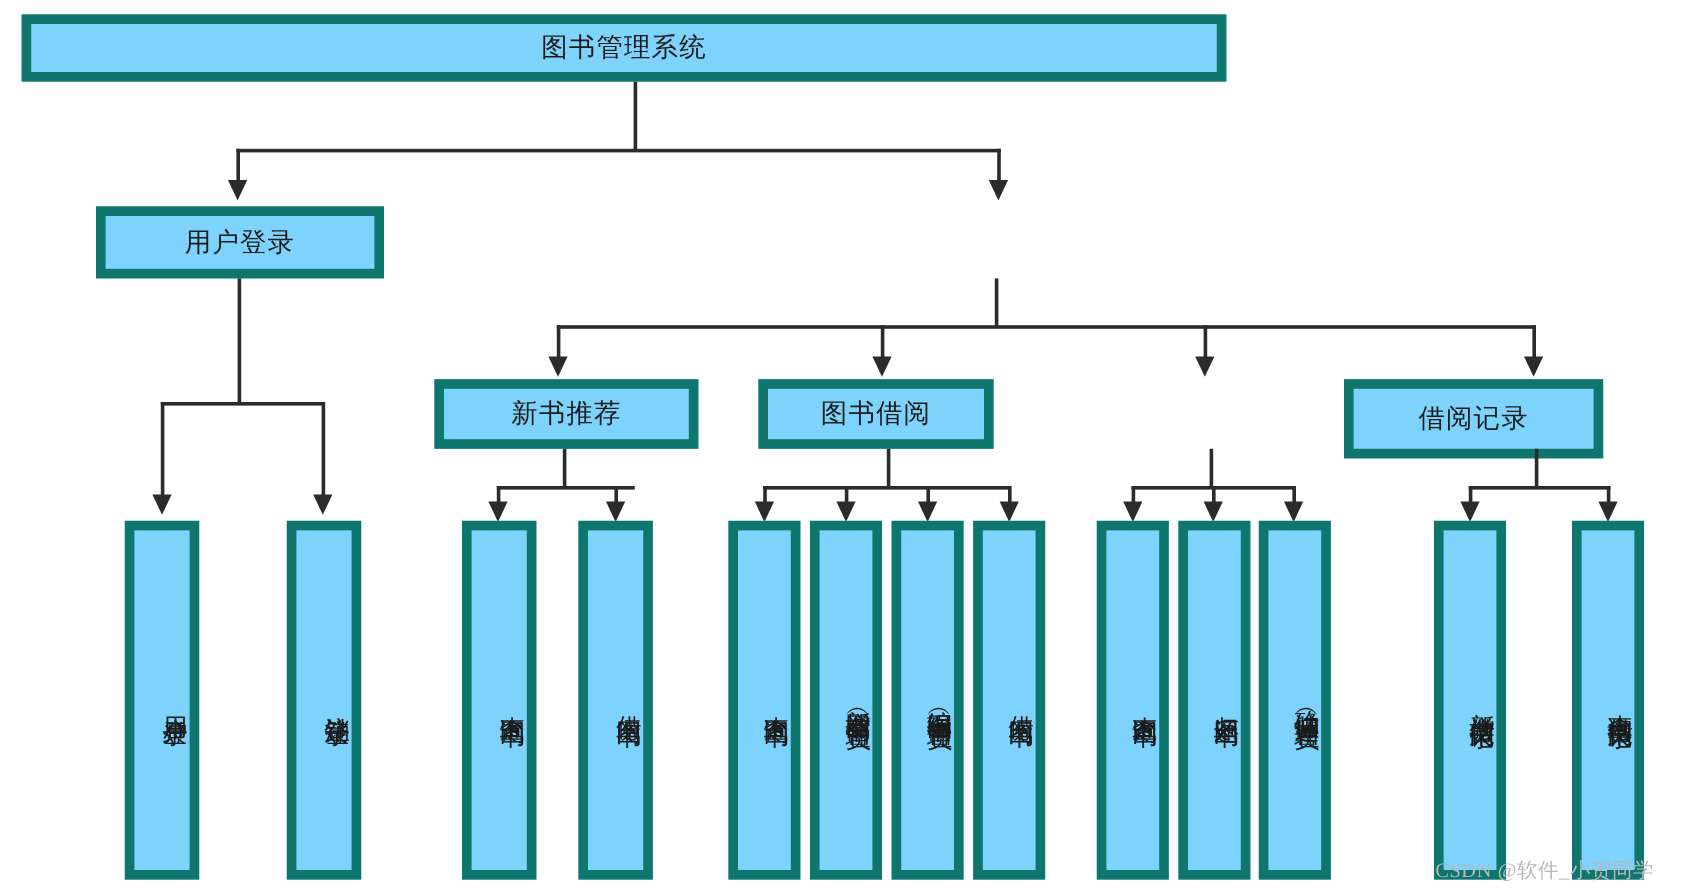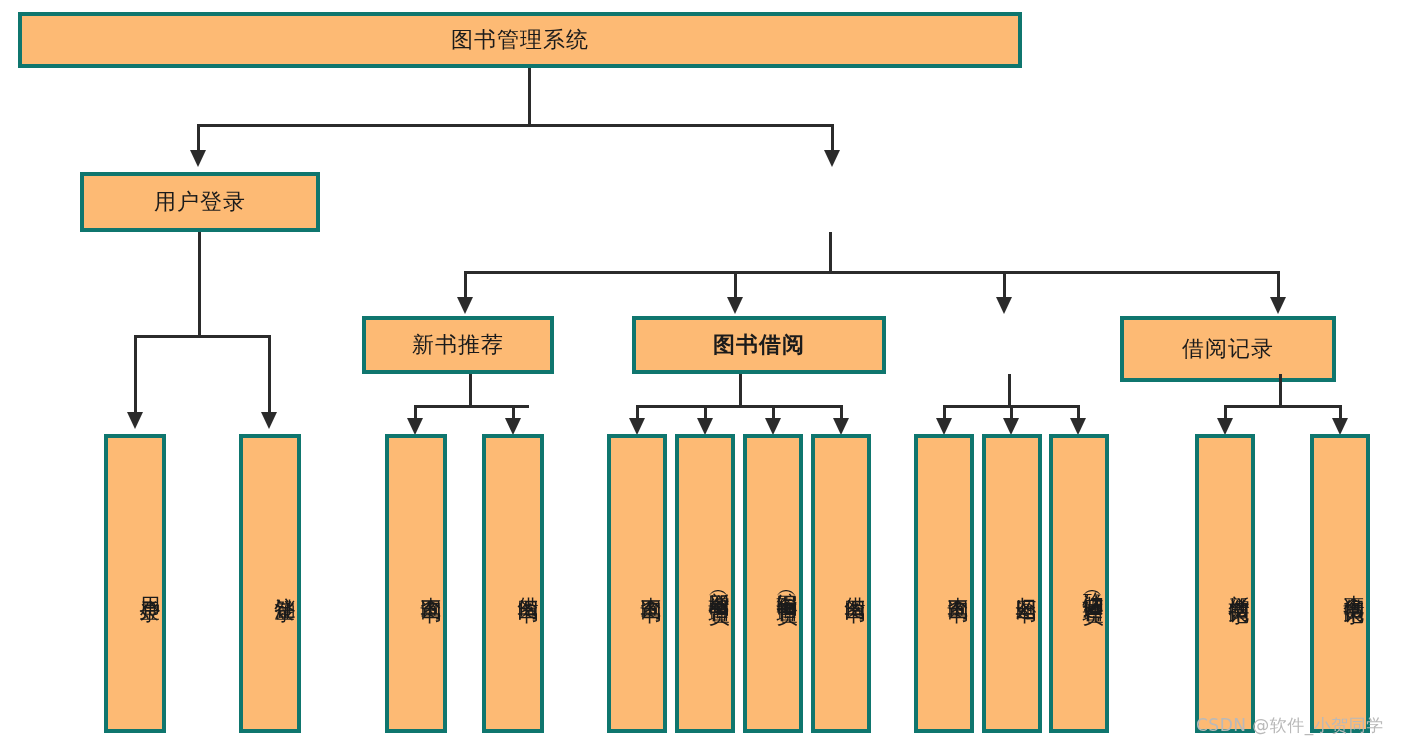--- a/index.html
+++ b/index.html
@@ -13,22 +13,22 @@
   #canvas {
     position: relative;
     width: 1405px;
     height: 747px;
     background: #ffffff;
     overflow: hidden;
   }
   .node {
     position: absolute;
     box-sizing: border-box;
-    border: 4px solid #0f766e;
-    background: #fdba74;
+    border: 8px solid #0f766e;
+    background: #7dd3fc;
     display: flex;
     align-items: center;
     justify-content: center;
     color: #1b1b1b;
   }
   .node.horiz {
     font-size: 22px;
     letter-spacing: 1px;
   }
   .node.vert {
@@ -98,24 +98,24 @@
   <div class="edge h" style="left:464px; top:271px; width:816px; height:3px;"></div>
   <div class="edge v" style="left:464px; top:271px; width:3px; height:28px;"></div>
   <div class="arrow" style="left:457px; top:297px;"></div>
   <div class="edge v" style="left:734px; top:271px; width:3px; height:28px;"></div>
   <div class="arrow" style="left:727px; top:297px;"></div>
   <div class="edge v" style="left:1003px; top:271px; width:3px; height:28px;"></div>
   <div class="arrow" style="left:996px; top:297px;"></div>
   <div class="edge v" style="left:1277px; top:271px; width:3px; height:28px;"></div>
   <div class="arrow" style="left:1270px; top:297px;"></div>
 
-  <div class="node horiz" style="left:362px; top:316px; width:192px; height:58px;">
+  <div class="node horiz" style="left:362px; top:316px; width:220px; height:58px;">
     <span>新书推荐</span>
   </div>
-  <div class="node horiz" style="left:632px; top:316px; width:254px; height:58px;font-weight:bold;">
+  <div class="node horiz" style="left:632px; top:316px; width:196px; height:58px;">
     <span>图书借阅</span>
   </div>
   <div class="node horiz" style="left:1120px; top:316px; width:216px; height:66px;">
     <span>借阅记录</span>
   </div>
 
   <div class="edge v" style="left:469px; top:374px; width:3px; height:33px;"></div>
   <div class="edge h" style="left:414px; top:405px; width:115px; height:3px;"></div>
   <div class="edge v" style="left:414px; top:405px; width:3px; height:17px;"></div>
   <div class="arrow" style="left:407px; top:418px;"></div>
@@ -186,15 +186,15 @@
     <span>确认归还（管理员）</span>
   </div>
 
   <div class="node vert" style="left:1195px; top:434px; width:60px; height:299px;">
     <span>新增借阅记录</span>
   </div>
   <div class="node vert" style="left:1310px; top:434px; width:60px; height:299px;">
     <span>查询借阅记录</span>
   </div>
 
-  <div class="watermark" style="left:1196px; top:714px;">CSDN @软件_小贺同学</div>
+  <div class="watermark" style="left:1196px; top:714px;font-family:Liberation Serif, serif;">CSDN @软件_小贺同学</div>
 
 </div>
 
 </body></html>

